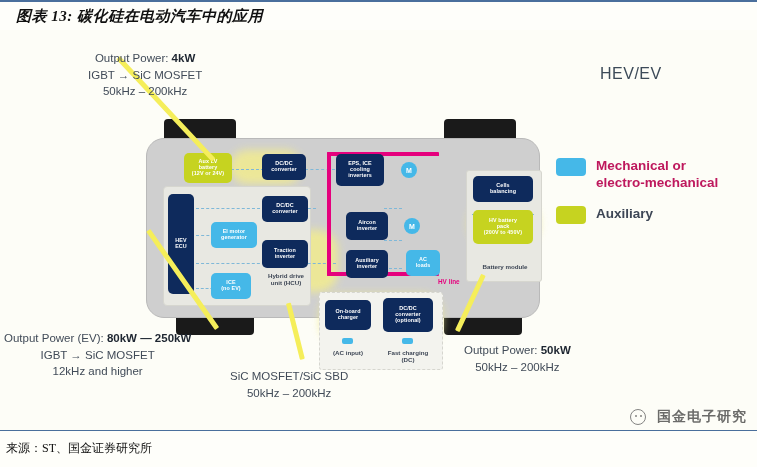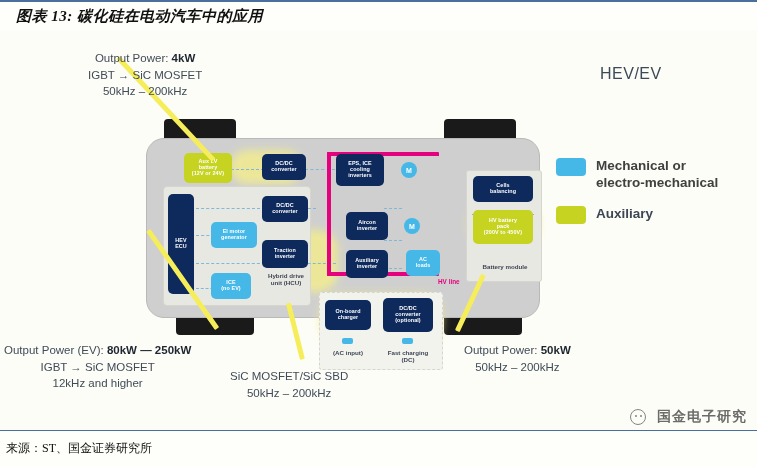--- a/index.html
+++ b/index.html
@@ -298,40 +298,40 @@
   <div class="portdot" style="left:402px;top:308px;"></div>
 
   <div class="lead" style="left:120px;top:26px;width:140px;transform:rotate(47deg);"></div>
   <div class="lead" style="left:215px;top:300px;width:120px;transform:rotate(-125deg);"></div>
   <div class="lead" style="left:300px;top:330px;width:58px;transform:rotate(-104deg);"></div>
   <div class="lead" style="left:455px;top:300px;width:62px;transform:rotate(-65deg);"></div>
 
   <div style="position:absolute;left:556px;top:128px;width:200px;">
     <div style="display:flex;align-items:flex-start;gap:10px;margin-bottom:14px;">
       <div style="width:30px;height:18px;border-radius:4px;background:#45b8e8;flex:none;"></div>
-      <div style="font-size:13.5px;color:#404040;font-weight:bold;line-height:1.25;">
+      <div style="font-size:13.5px;color:#be185d;font-weight:bold;line-height:1.25;">
         <div>Mechanical or</div>
         <div>electro-mechanical</div>
       </div>
     </div>
     <div style="display:flex;align-items:flex-start;gap:10px;">
       <div style="width:30px;height:18px;border-radius:4px;background:#c6d320;flex:none;"></div>
       <div style="font-size:13.5px;color:#3d4655;font-weight:bold;line-height:1.2;">Auxiliary</div>
     </div>
   </div>
 
   <div class="callout" style="left:88px;top:20px;">
     <div>
       <span>Output Power: </span><b>4kW</b>
     </div>
     <div>IGBT → SiC MOSFET</div>
     <div>50kHz – 200kHz</div>
   </div>
 
-  <div class="callout" style="left:4px;top:312px;text-align:center;">
+  <div class="callout" style="left:4px;top:300px;text-align:center;">
     <div>
       <span>Output Power (EV): </span><b>80kW — 250kW</b>
     </div>
     <div>IGBT → SiC MOSFET</div>
     <div>12kHz and higher</div>
   </div>
 
   <div class="callout" style="left:230px;top:338px;">
     <div>SiC MOSFET/SiC SBD</div>
     <div>50kHz – 200kHz</div>

